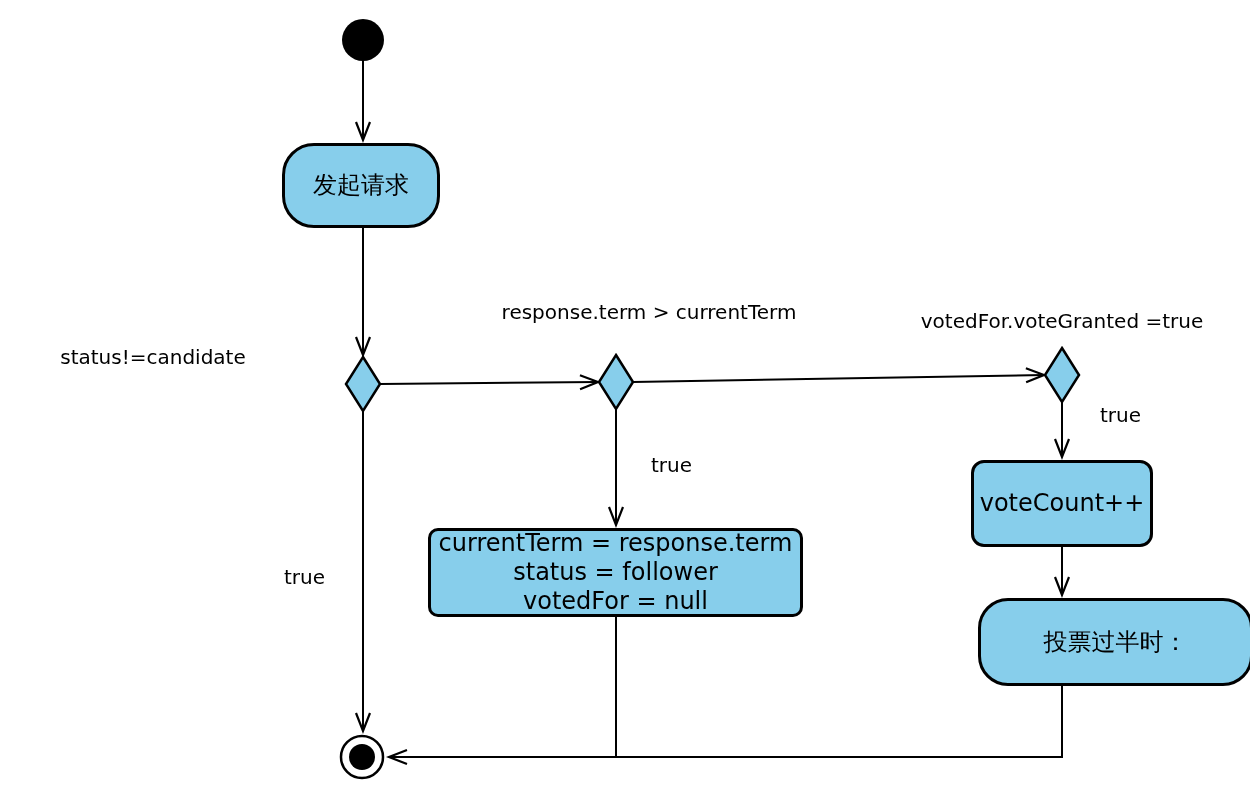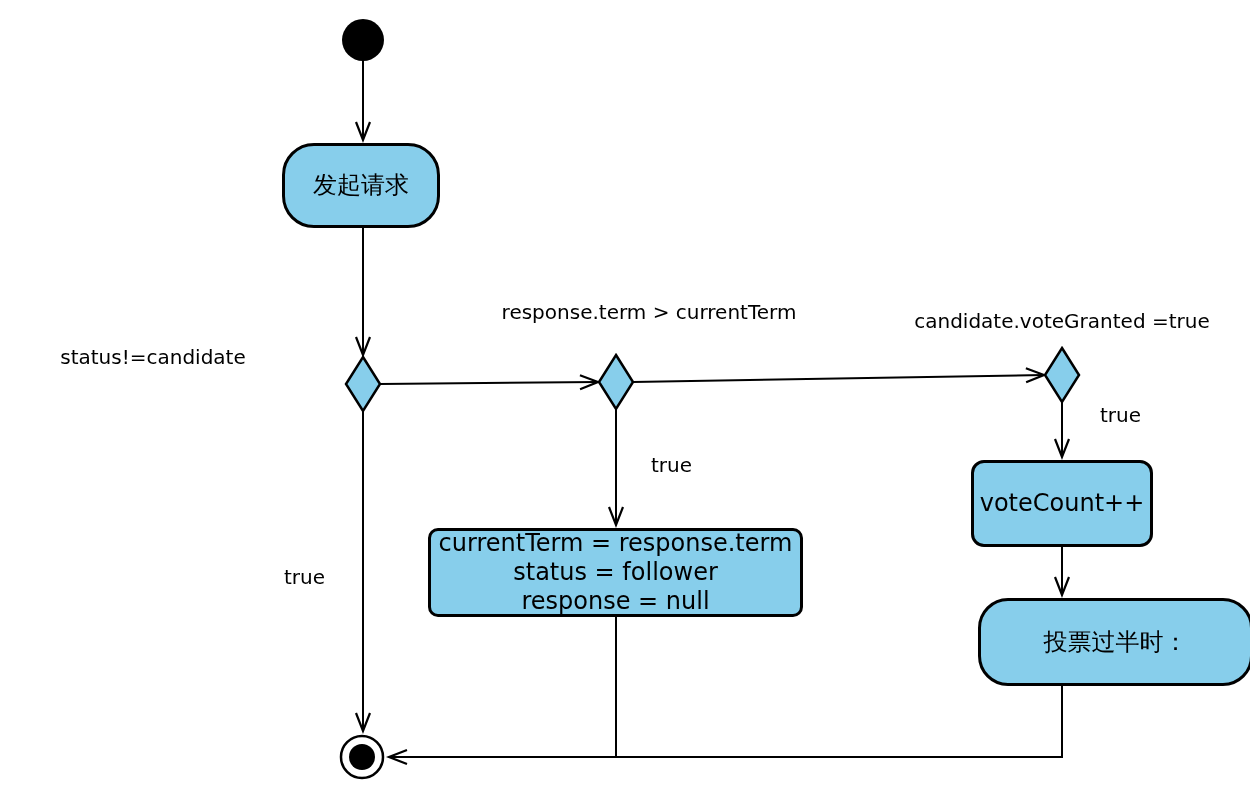--- a/index.html
+++ b/index.html
@@ -51,38 +51,38 @@
     <circle cx="362" cy="757" r="13" fill="#000000"></circle>
   </svg>
 
   <div class="node" style="left:282px;top:143px;width:158px;height:85px;">
     <span>发起请求</span>
   </div>
 
   <div class="node" style="left:428px;top:528px;width:375px;height:89px;border-radius:10px;">
     <span>currentTerm = response.term</span>
     <span>status = follower</span>
-    <span>response = null</span>
+    <span>votedFor = null</span>
   </div>
 
   <div class="node" style="left:971px;top:460px;width:182px;height:87px;border-radius:13px;">
     <span>voteCount++</span>
   </div>
 
   <div class="node" style="left:978px;top:598px;width:275px;height:88px;border-radius:30px;line-height:31px;">
     <span>投票过半时：</span>
   </div>
 
   <div class="label centered" style="left:18px;top:342px;width:270px;">
     <div>status!=candidate</div>
   </div>
 
   <div class="label centered" style="left:469px;top:297px;width:360px;">response.term &gt; currentTerm</div>
 
-  <div class="label centered" style="left:887px;top:306px;width:350px;">candidate.voteGranted =true</div>
+  <div class="label centered" style="left:887px;top:306px;width:350px;">votedFor.voteGranted =true</div>
 
   <div class="label" style="left:284px;top:562px;">true</div>
 
   <div class="label" style="left:651px;top:450px;">true</div>
 
   <div class="label" style="left:1100px;top:400px;">true</div>
 
 </div>
 
 </body></html>

